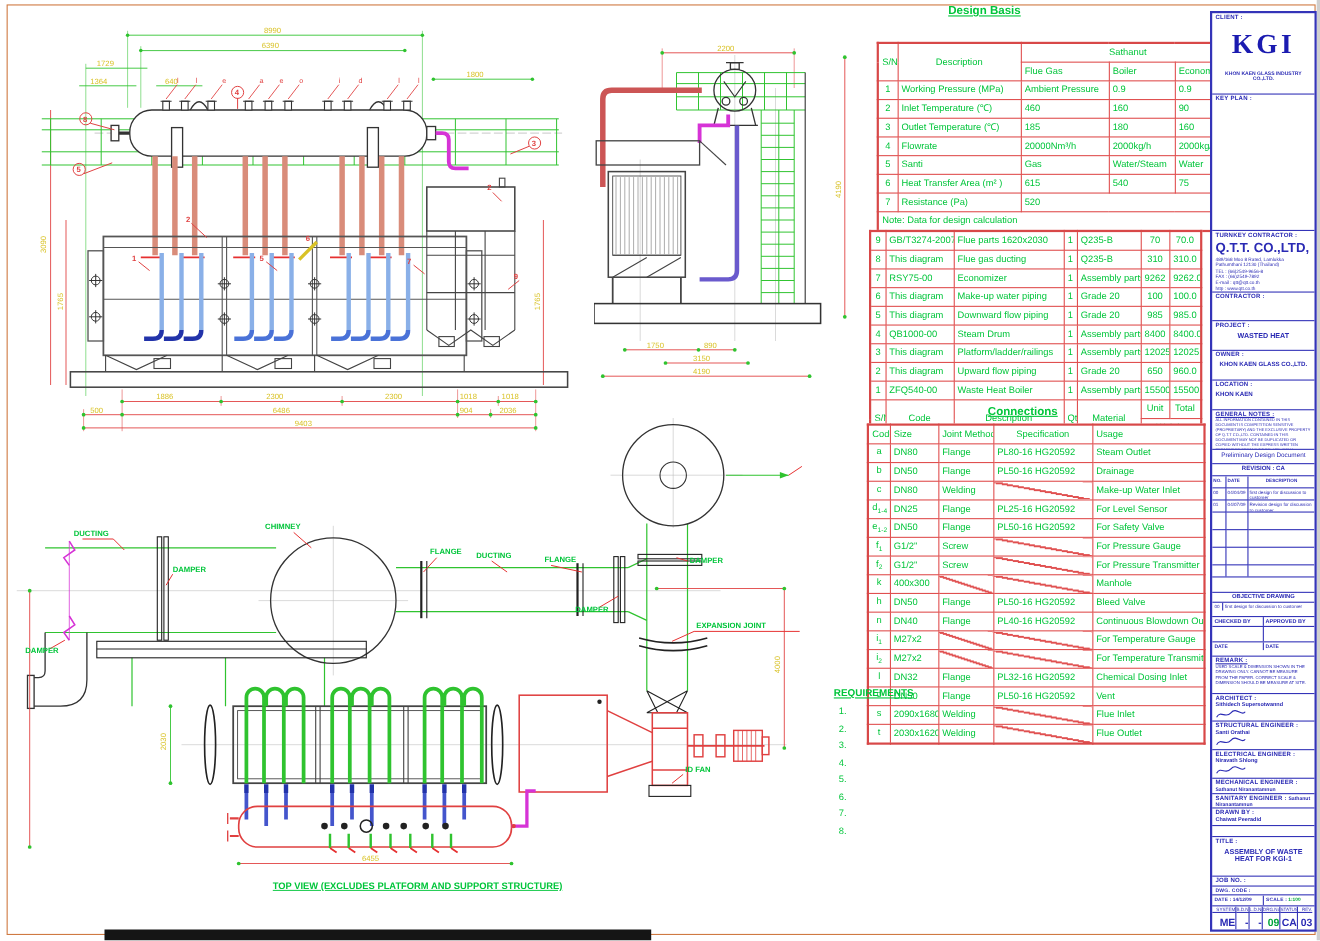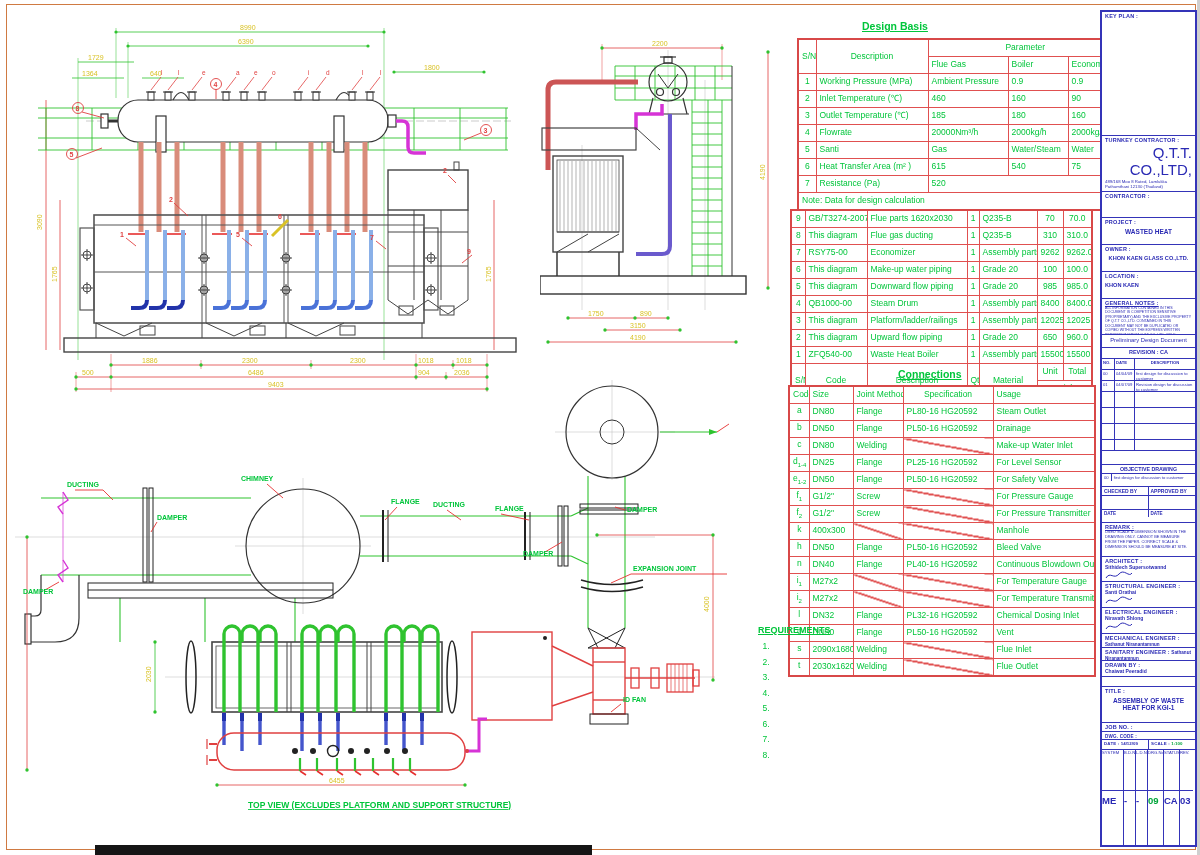--- a/index.html
+++ b/index.html
@@ -33,21 +33,21 @@
   .kgi-sub{font-size:4.6px;text-align:center;margin-top:9px;font-weight:bold;}
   .tiny{font-size:4.3px;line-height:1.25;}
   .revgrid{display:grid;grid-template-columns:13px 20px 1fr;font-size:4.2px;}
   .revgrid>div{border-right:1px solid #3434b8;border-bottom:1px solid #3434b8;
       padding:1px;min-height:8px;overflow:hidden;}
   .revgrid>div:nth-child(3n){border-right:none;}
   .tb-2col{display:grid;grid-template-columns:1fr 1fr;}
   .tb-2col>div{border-right:1px solid #3434b8;padding:1px 2px;}
   .tb-2col>div:last-child{border-right:none;}
   .minigrid{display:grid;grid-template-columns:22px 12px 12px 16px 16px 13px;
-      font-size:4.2px;text-align:left;}
+      font-size:4.2px;text-align:right;}
   .minigrid>div{border-right:1px solid #3434b8;border-bottom:1px solid #3434b8;
       overflow:hidden;padding:0;}
   .minigrid>div:nth-child(6n){border-right:none;}
   .minigrid .big{font-size:9.5px;font-weight:bold;line-height:19px;border-bottom:none;}
   .minigrid .g{color:#00a53a;}
   .sig{display:inline-block;vertical-align:middle;}
   svg text{font-family:"Liberation Sans",sans-serif;}
   .dimtxt{fill:#d9c226;font-size:7px;}
   .lbl{fill:#00c53a;font-size:7px;font-weight:bold;}
   .balloon{fill:#e04040;font-size:7px;font-weight:bold;}
@@ -696,34 +696,34 @@
     <text class="lbl" x="508" y="176">DAMPER</text>
     <text class="lbl" x="612" y="132">DAMPER</text>
     <text class="lbl" x="618" y="191">EXPANSION JOINT</text>
     <text class="lbl" x="608" y="322">ID FAN</text>
     <text class="lbl" x="8" y="214" font-size="5.5">DAMPER</text>
   </g>
 
   <text x="233" y="428" fill="#00c53a" font-size="8.5" font-weight="bold" text-decoration="underline">TOP VIEW (EXCLUDES PLATFORM AND SUPPORT STRUCTURE)</text>
 </svg>
 
-<div class="abs cad-title" style="left:862px;top:20px;font-size:10.5px;">Design  Basis</div>
+<div class="abs cad-title" style="left:862px;top:4px;font-size:10.5px;">Design  Basis</div>
 <table class="cad abs" style="left:797px;top:38px;width:295px;">
   <colgroup>
       <col style="width:18px">
       <col style="width:112px">
       <col style="width:80px">
       <col style="width:60px">
       <col style="width:55px">
     </colgroup>
   <tbody>
     <tr>
       <td class="ctr" rowspan="2">S/N</td>
       <td class="ctr" rowspan="2">Description</td>
-      <td class="ctr" colspan="3">Parameter</td>
+      <td class="ctr" colspan="3">Sathanut</td>
     </tr>
     <tr>
       <td>Flue Gas</td>
       <td>Boiler</td>
       <td>Economizer</td>
     </tr>
   </tbody>
   <tbody>
 
   <tr>
@@ -1035,26 +1035,31 @@
       <li></li>
       <li></li>
       <li></li>
       <li></li>
       <li></li>
       <li></li>
     </ol>
 </div>
 
 <div class="abs tb">
+  <div class="tb-sec" style="height:74px;">
+    <span class="tb-lab">CLIENT :</span>
+    <div class="kgi">KGI</div>
+    <div class="kgi-sub">KHON KAEN GLASS INDUSTRY CO.,LTD.</div>
+  </div>
   <div class="tb-sec" style="height:124px;">
     <span class="tb-lab">KEY PLAN :</span>
   </div>
   <div class="tb-sec" style="height:56px;">
     <span class="tb-lab">TURNKEY CONTRACTOR :</span>
-    <div style="font-size:15px;font-weight:normal;margin:1px 0;text-align:right;">Q.T.T. CO.,LTD,</div>
+    <div style="font-size:12px;font-weight:bold;margin:1px 0;">Q.T.T. CO.,LTD,</div>
     <div class="tiny">489/168 Moo 8  Rated, Lamlukka</div>
     <div class="tiny">Pathumthani 12130 (Thailand)</div>
     <div class="tiny">TEL : (66)2549-9656-8</div>
     <div class="tiny">FAX : (66)2549-7892</div>
     <div class="tiny">E-mail : qtt@qtt.co.th</div>
     <div class="tiny">http : www.qtt.co.th</div>
   </div>
   <div class="tb-sec" style="height:26px;">
     <span class="tb-lab">CONTRACTOR :</span>
   </div>

